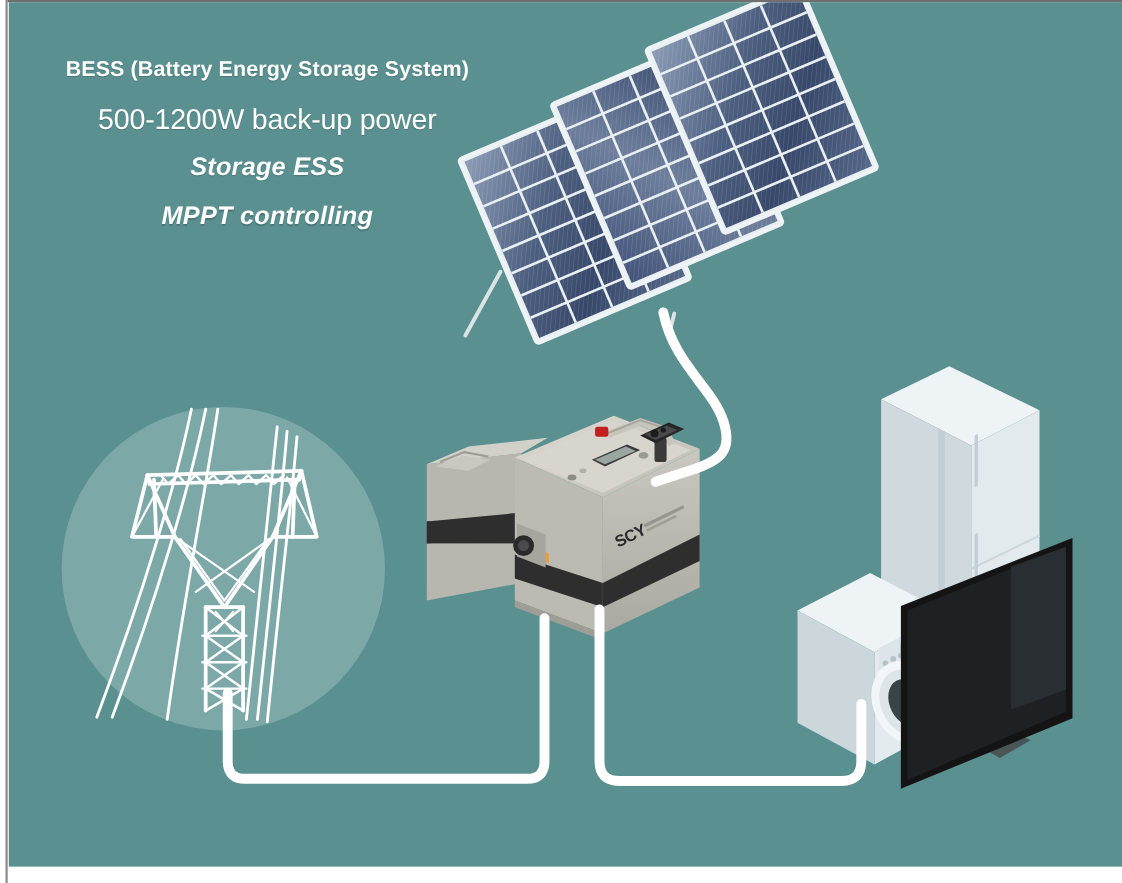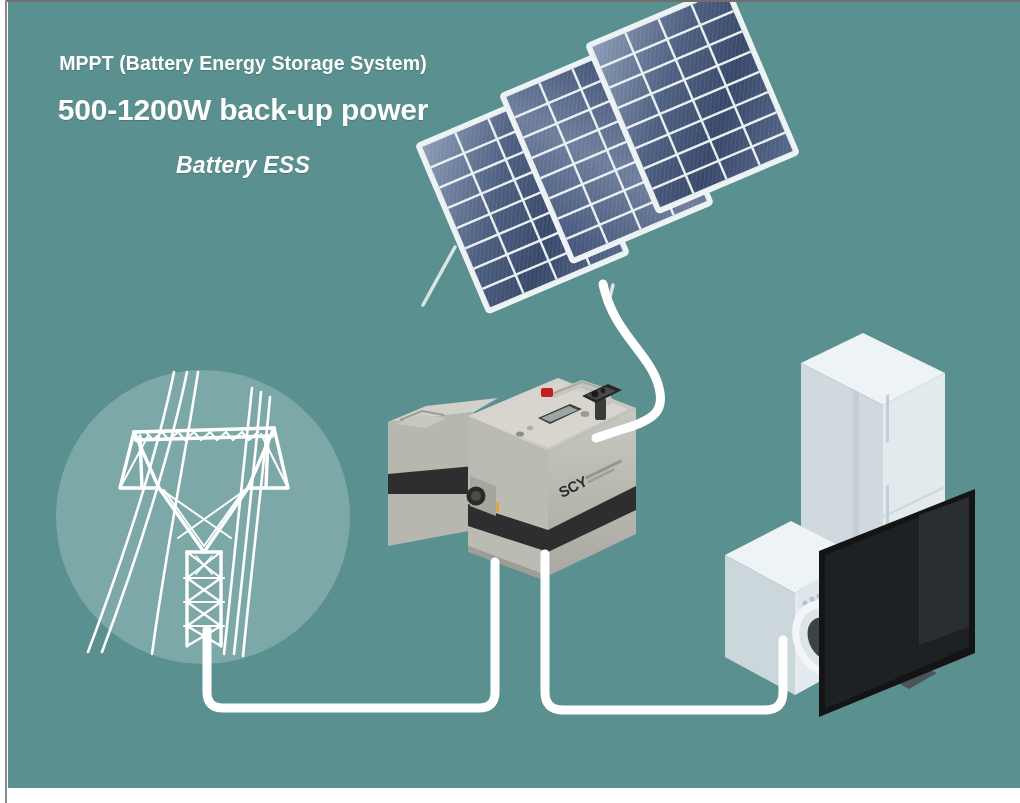--- a/index.html
+++ b/index.html
@@ -37,22 +37,22 @@
     position:absolute;left:0px;top:50px;width:470px;
     text-align:center;color:#ffffff;
     text-shadow:0 1px 1px rgba(0,0,0,.18);
   }
   .t-line{display:block;}
   .t-head{
     font-size:19.5px;font-weight:700;letter-spacing:.1px;
     margin-bottom:18px;
   }
   .t-big{
-    font-size:30px;font-weight:700;letter-spacing:-.2px;
-    margin-bottom:25px;
+    font-size:26px;font-weight:400;letter-spacing:-.2px;
+    margin-bottom:14px;
   }
   .t-it{
     font-size:23px;font-weight:700;font-style:italic;
     margin-bottom:18px;letter-spacing:.2px;
   }
 
   
   .solar-wrap{position:absolute;left:395px;top:35px;width:370px;height:330px;}
 
   
@@ -72,23 +72,24 @@
 <body>
 
 <div id="stage">
 
   <div class="frame-left"></div>
   <div class="frame-top"></div>
 
   <div class="canvas">
 
     <div class="textblock">
-      <span class="t-line t-head">MPPT (Battery Energy Storage System)</span>
+      <span class="t-line t-head">BESS (Battery Energy Storage System)</span>
       <span class="t-line t-big">500-1200W back-up power</span>
-      <span class="t-line t-it">Battery ESS</span>
+      <span class="t-line t-it">Storage ESS</span>
+      <span class="t-line t-it">MPPT controlling</span>
     </div>
 
     <div class="tower-wrap">
       <svg width="295" height="295" viewBox="0 0 295 295">
         <circle cx="147" cy="147" r="147" fill="#7da8a8"></circle>
         <g stroke="#ffffff" stroke-width="2.6" fill="none" stroke-linecap="round">
           <path d="M118,2 C104,70 74,170 32,282"></path>
           <path d="M131,2 C117,70 88,170 46,282"></path>
           <path d="M142,2 C132,70 110,180 96,284"></path>
           <path d="M196,18 C190,80 180,170 168,284"></path>

